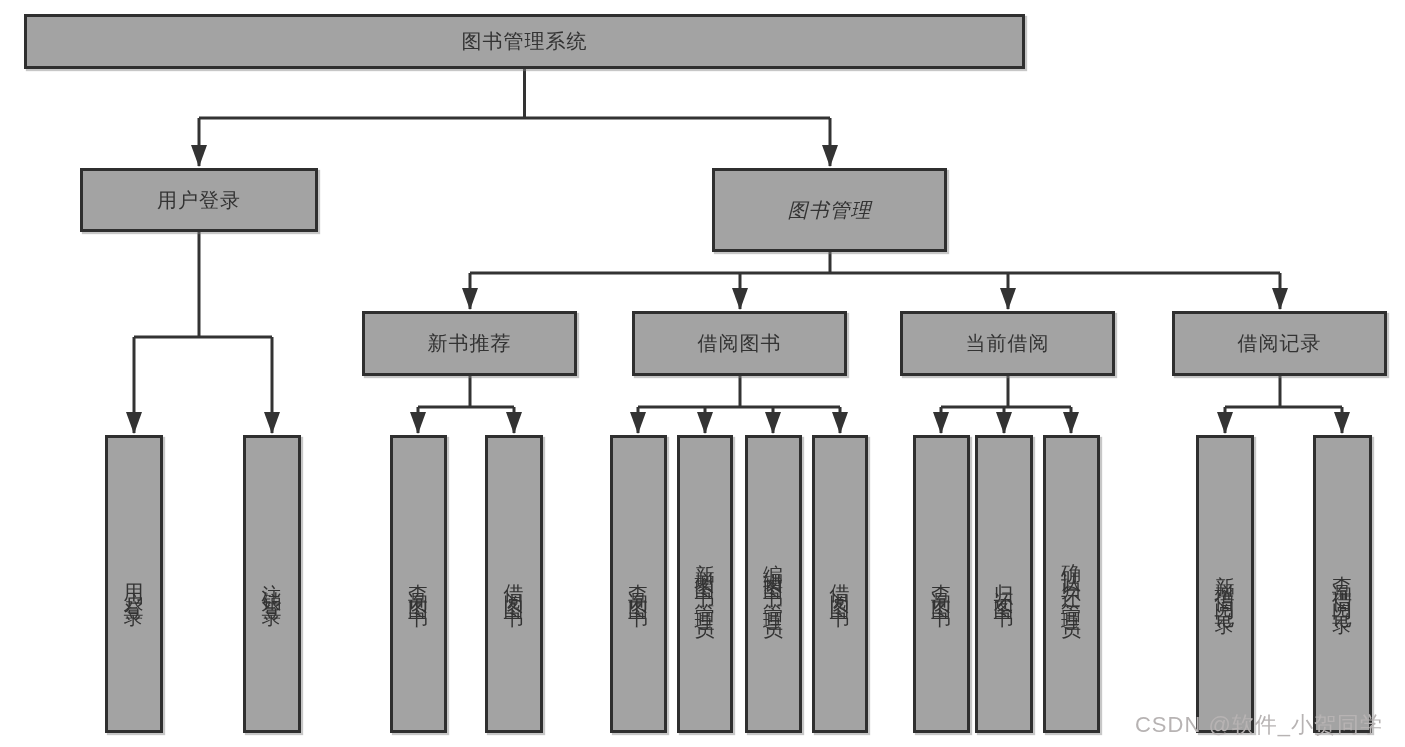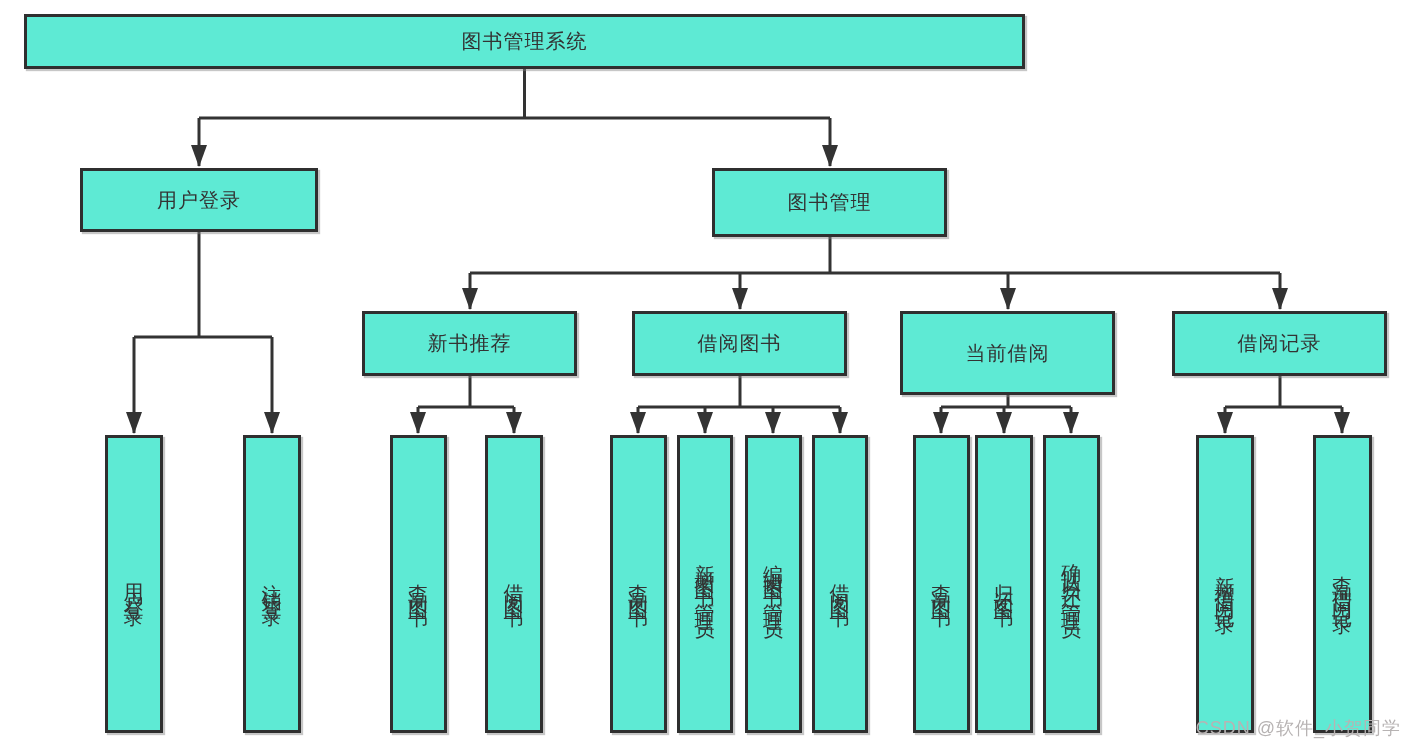--- a/index.html
+++ b/index.html
@@ -18,67 +18,67 @@
     width: 1405px; height: 747px;
   }
   svg.connectors path {
     stroke: #333333;
     stroke-width: 3;
     fill: none;
   }
   .node {
     position: absolute;
     box-sizing: border-box;
-    background: #5eead4;
+    background: #a3a3a3;
     border: 3px solid #2f2f2f;
     box-shadow: 2px 2px 1px rgba(130,130,130,0.45);
     display: flex;
     align-items: center;
     justify-content: center;
     font-size: 20px;
     letter-spacing: 1px;
     white-space: nowrap;
   }
   .leaf {
     writing-mode: vertical-rl;
     text-orientation: mixed;
     letter-spacing: 8px;
     font-size: 20px;
     line-height: 1;
   }
   
   .n-root   { left: 24px;  top: 14px;  width: 1001px; height: 55px; }
   
   .n-login  { left: 80px;  top: 168px; width: 238px; height: 64px; }
-  .n-mgmt   { left: 712px; top: 168px; width: 235px; height: 69px; }
+  .n-mgmt   { left: 712px; top: 168px; width: 235px; height: 84px; font-style: italic; }
   
   .n-rec    { left: 362px;  top: 311px; width: 215px; height: 65px; align-items: center; }
   .n-bor    { left: 632px;  top: 311px; width: 215px; height: 65px; }
-  .n-cur    { left: 900px;  top: 311px; width: 215px; height: 84px; }
+  .n-cur    { left: 900px;  top: 311px; width: 215px; height: 65px; }
   .n-log    { left: 1172px; top: 311px; width: 215px; height: 65px; }
   
   .lf       { top: 435px; height: 298px; }
   .lf-1a { left: 105px;  width: 58px; }
   .lf-1b { left: 243px;  width: 58px; }
   .lf-2a { left: 390px;  width: 57px; }
   .lf-2b { left: 485px;  width: 58px; }
   .lf-3a { left: 610px;  width: 57px; }
   .lf-3b { left: 677px;  width: 56px; }
   .lf-3c { left: 745px;  width: 57px; }
   .lf-3d { left: 812px;  width: 56px; }
   .lf-4a { left: 913px;  width: 57px; }
   .lf-4b { left: 975px;  width: 58px; }
   .lf-4c { left: 1043px; width: 57px; }
   .lf-5a { left: 1196px; width: 58px; }
   .lf-5b { left: 1313px; width: 59px; }
   .watermark {
     position: absolute;
-    right: 4px;
+    right: 22px;
     bottom: 7px;
-    font-size: 18px;
+    font-size: 22px;
     color: #b7b3b3;
     letter-spacing: 1px;
     z-index: 5;
     white-space: nowrap;
   }
 </style>
 </head>
 <body>
 
 <div class="stage">

